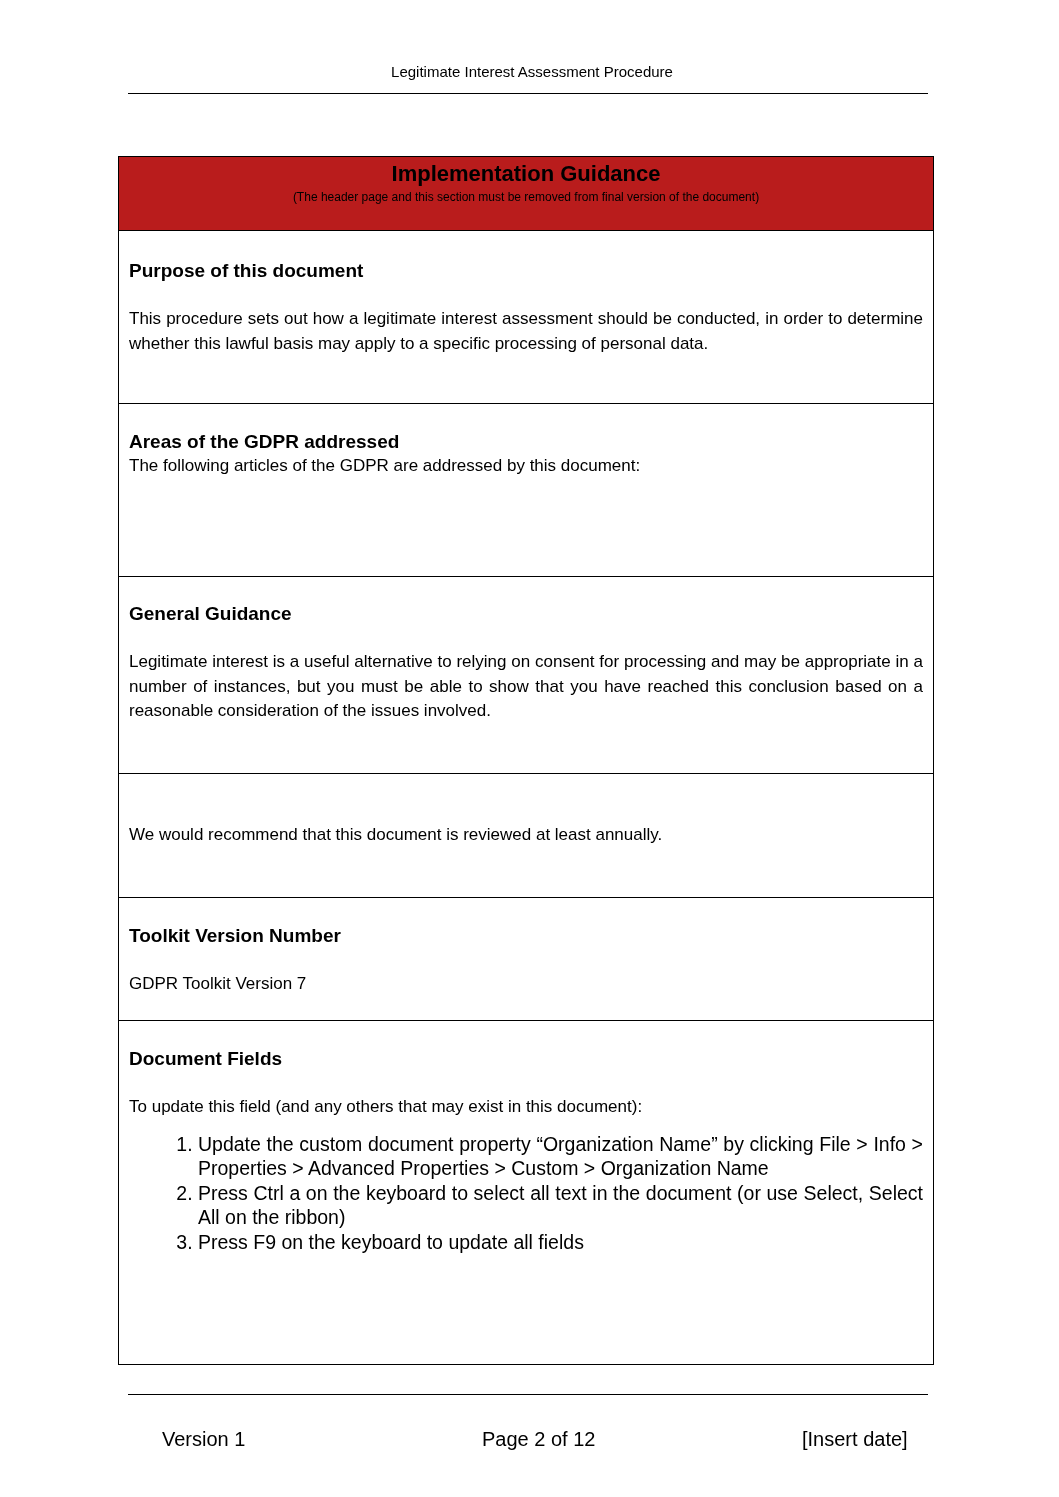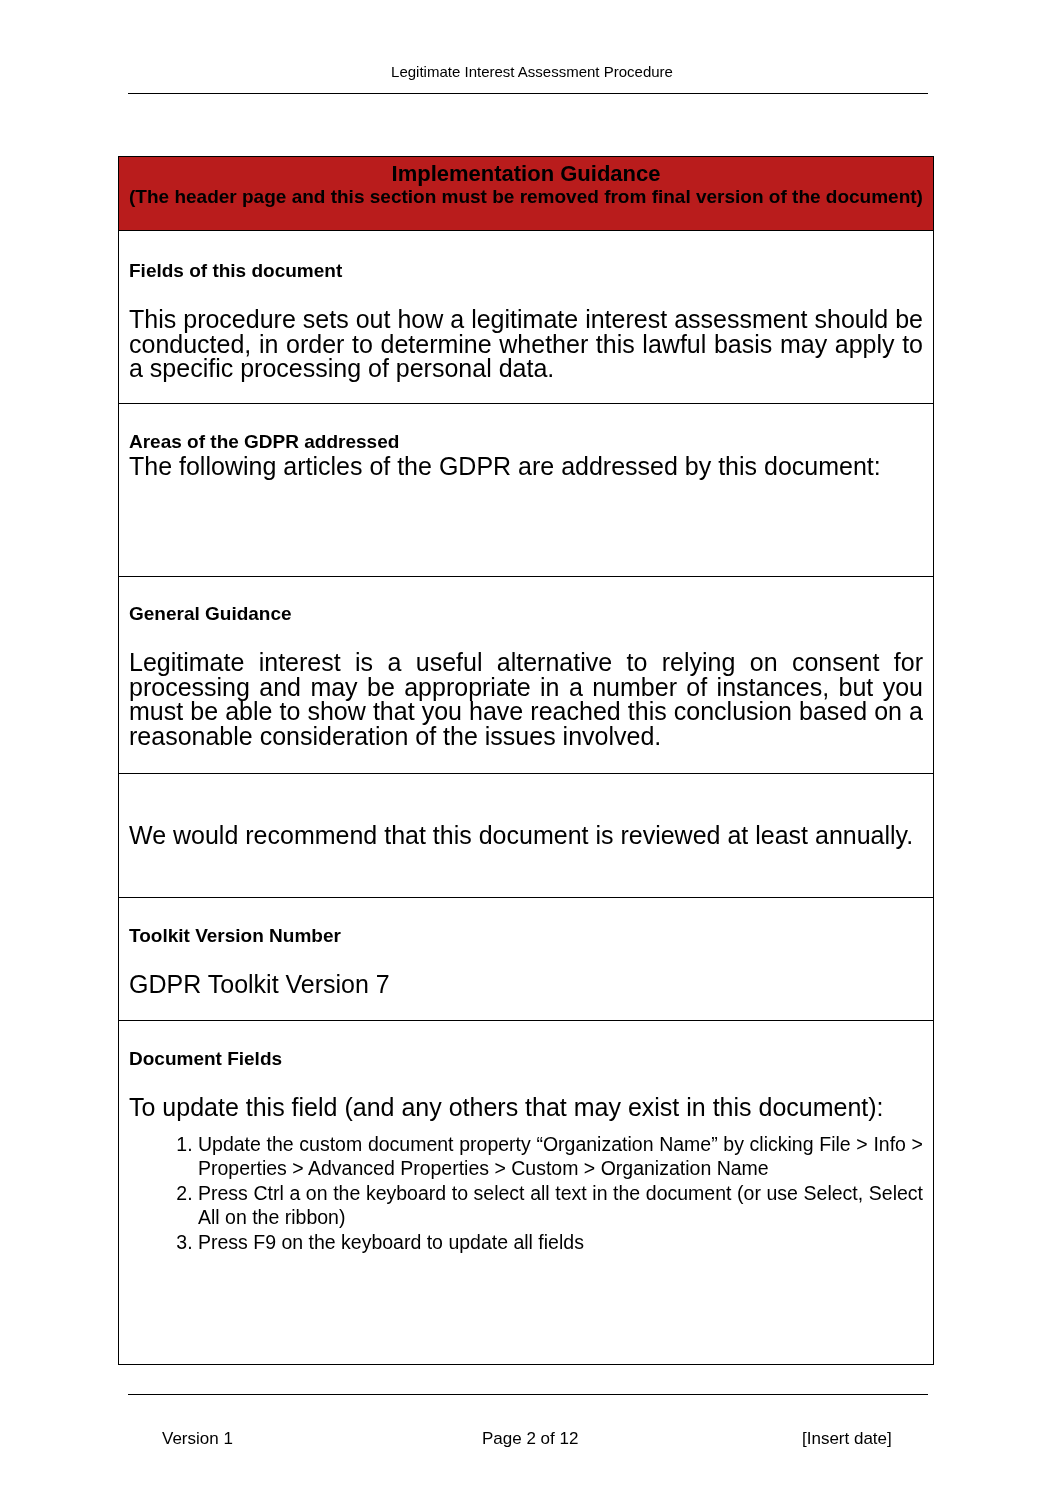--- a/index.html
+++ b/index.html
@@ -7,45 +7,45 @@
          font-family: "Liberation Sans", sans-serif; color: #000; }
   .page-header { position: absolute; left: 132px; top: 62px; width: 800px; text-align: center;
          font-size: 15px; line-height: 20px; }
   .header-rule { position: absolute; left: 128px; top: 93px; width: 800px; height: 0;
          border-top: 1.5px solid #000; }
   .guidance-table { position: absolute; left: 118px; top: 156px; width: 816px;
          border: 1px solid #000; box-sizing: border-box; }
   .banner { background: #b91c1c; border-bottom: 1px solid #000; height: 74px; text-align: center;
          box-sizing: border-box; padding-top: 3px; }
   .banner-title { font-size: 22px; font-weight: bold; line-height: 28px; }
-  .banner-sub { font-size: 19px; font-weight: bold; line-height: 18px; }
+  .banner-sub { font-size: 12px; font-weight: normal; line-height: 18px; }
   .section { border-bottom: 1px solid #000; padding: 0 10px; box-sizing: border-box; }
   .section:last-child { border-bottom: none; }
   .section-title { font-size: 19px; font-weight: bold; line-height: 25px; margin: 0; }
-  .section-body p { font-size: 25px; line-height: 24.5px; margin: 0; text-align: justify; }
+  .section-body p { font-size: 17px; line-height: 24.5px; margin: 0; text-align: justify; }
   ol.steps { margin: 0; padding-left: 69px; font-size: 19.5px; line-height: 24.5px; }
   ol.steps li { padding-left: 0; text-align: justify; }
   .footer-rule { position: absolute; left: 128px; top: 1394px; width: 800px; height: 0;
          border-top: 1.5px solid #000; }
-  .footer { position: absolute; top: 1428px; font-size: 17px; line-height: 22px; }
+  .footer { position: absolute; top: 1428px; font-size: 20px; line-height: 22px; }
 </style>
 </head>
 <body>
 
 <div class="page-header">Legitimate Interest Assessment Procedure</div>
 <div class="header-rule"></div>
 
 <div class="guidance-table">
   <div class="banner">
     <div class="banner-title">Implementation Guidance</div>
     <div class="banner-sub">(The header page and this section must be removed from final version of the document)</div>
   </div>
 
   <div class="section" style="height:173px; padding-top:27px;">
-    <h3 class="section-title">Fields of this document</h3>
+    <h3 class="section-title">Purpose of this document</h3>
     <div class="section-body" style="margin-top:24px;">
       <p>This procedure sets out how a legitimate interest assessment should be conducted, in order to determine whether this lawful basis may apply to a specific processing of personal data.</p>
     </div>
   </div>
 
   <div class="section" style="height:173px; padding-top:25px;">
     <h3 class="section-title">Areas of the GDPR addressed</h3>
     <div class="section-body" style="">
       <p>The following articles of the GDPR are addressed by this document:</p>
     </div>

